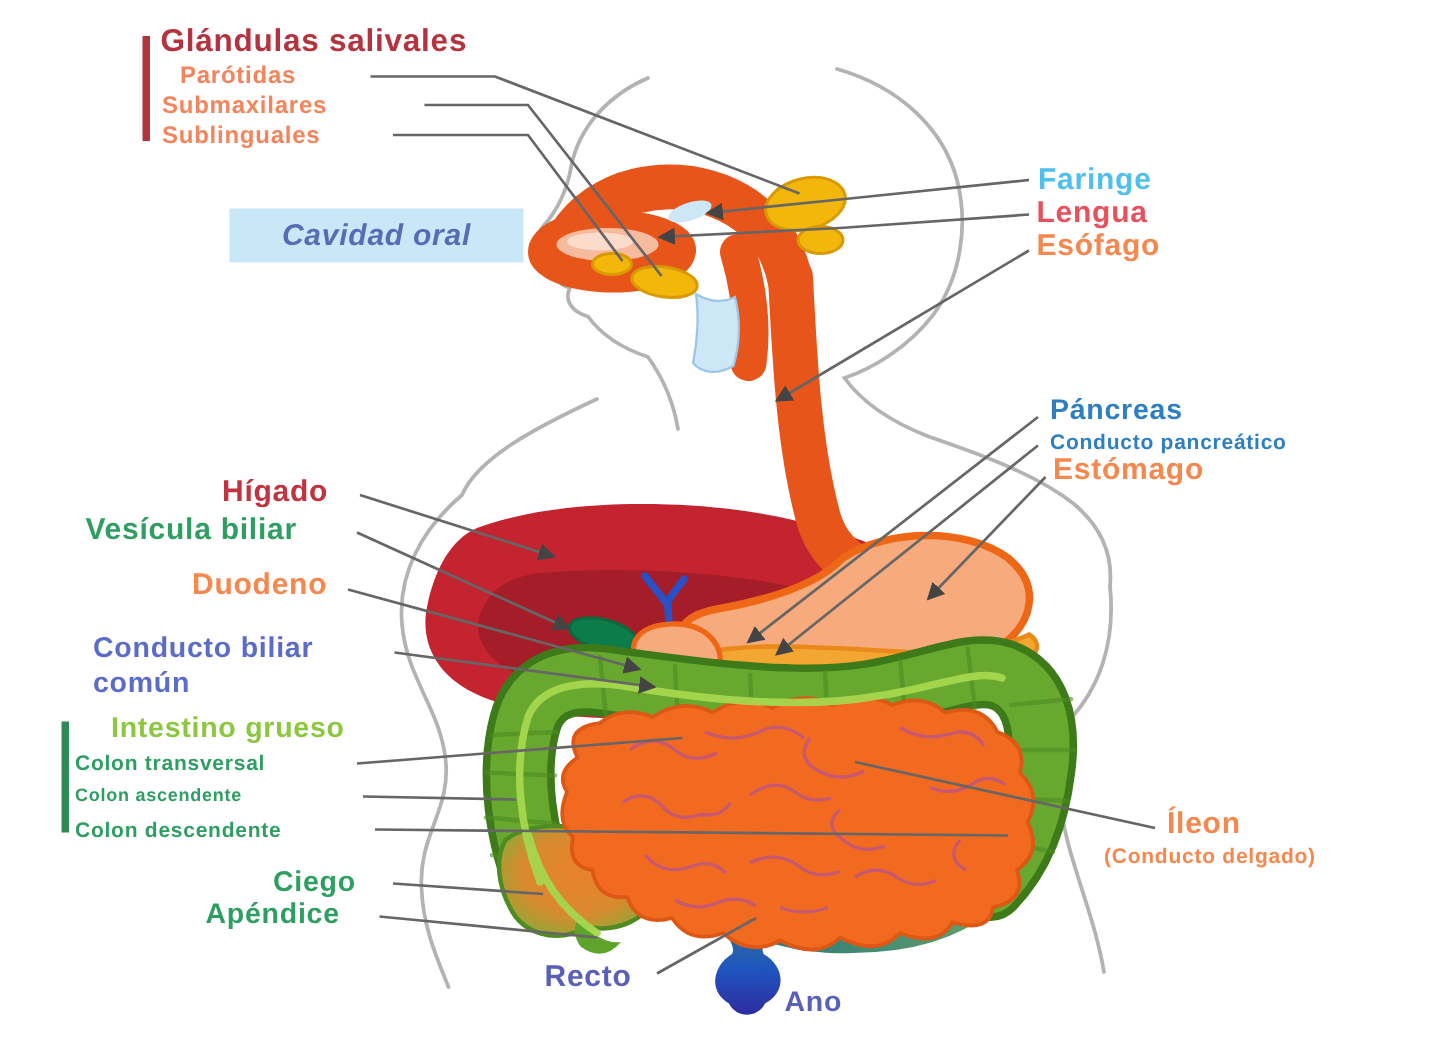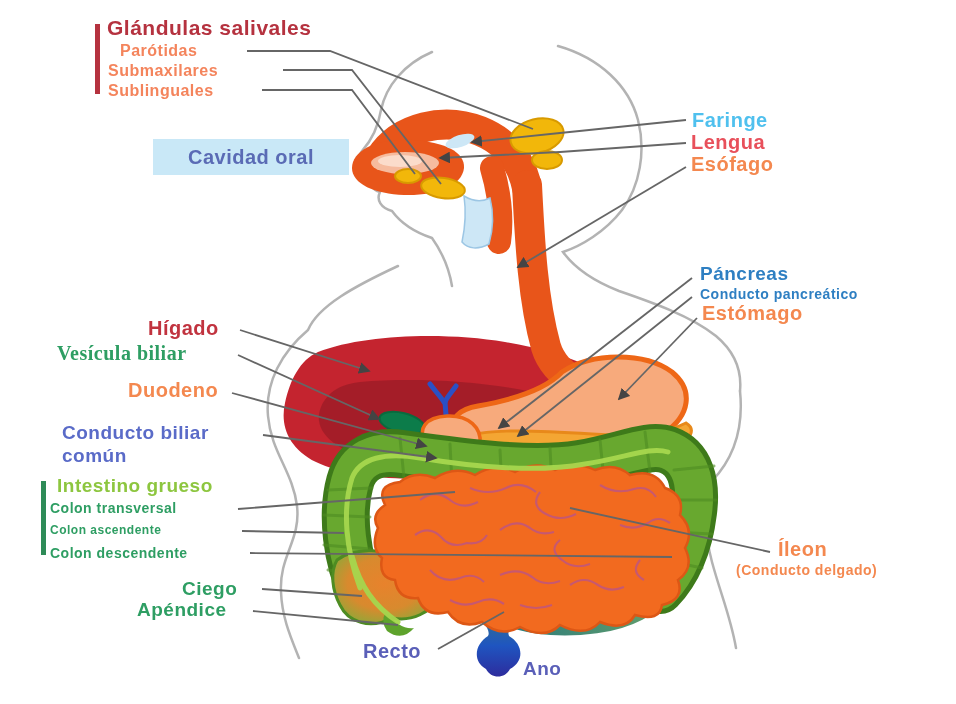--- a/index.html
+++ b/index.html
@@ -21,33 +21,33 @@
   }
   
   .lbl-glsal{left:107px;top:17px;font-size:21px;color:#b5323f;}
   .lbl-parot{left:120px;top:43px;font-size:16px;color:#f4845c;}
   .lbl-submax{left:108px;top:63px;font-size:16px;color:#f4845c;}
   .lbl-subling{left:108px;top:83px;font-size:16px;color:#f4845c;}
   .bar-salival{position:absolute;left:95px;top:24px;width:5px;height:70px;background:#b5323f;}
   .box-cavidad{
     position:absolute;left:153px;top:139px;width:196px;height:36px;
     background:#c9e8f7;display:flex;align-items:center;justify-content:center;
-    font-size:20px;font-weight:bold;color:#5a6bb5;letter-spacing:.5px;
+    font-size:20px;font-weight:bold;color:#5a6bb5;letter-spacing:.5px;font-style:italic;
   }
   .lbl-faringe{left:692px;top:110px;font-size:20px;color:#4fc0ee;}
   .lbl-lengua{left:691px;top:132px;font-size:20px;color:#e8505b;}
   .lbl-esofago{left:691px;top:154px;font-size:20px;color:#f4884f;}
   .lbl-pancreas{left:700px;top:264px;font-size:19px;color:#2e7fc2;}
   .lbl-condpanc{left:700px;top:287px;font-size:14px;color:#2e7fc2;}
   .lbl-estomago{left:702px;top:303px;font-size:20px;color:#f4884f;}
   .lbl-higado{left:148px;top:318px;font-size:20px;color:#c1333f;}
-  .lbl-vesicula{left:57px;top:343px;font-size:20px;color:#2e9e63;font-family:Liberation Serif, serif;}
+  .lbl-vesicula{left:57px;top:343px;font-size:20px;color:#2e9e63;}
   .lbl-duodeno{left:128px;top:380px;font-size:20px;color:#f4884f;}
   .lbl-condbiliar{left:62px;top:422px;font-size:19px;color:#5a6bc8;white-space:normal;width:210px;line-height:1.2;}
-  .lbl-intgrueso{left:57px;top:476px;font-size:19px;color:#8dc63f;}
+  .lbl-intgrueso{left:74px;top:476px;font-size:19px;color:#8dc63f;}
   .bar-grueso{position:absolute;left:41px;top:481px;width:5px;height:74px;background:#2e8b57;}
   .lbl-coltrans{left:50px;top:501px;font-size:14px;color:#2e9e63;}
   .lbl-colasc{left:50px;top:524px;font-size:12px;color:#2e9e63;}
   .lbl-coldesc{left:50px;top:546px;font-size:14px;color:#2e9e63;}
   .lbl-ciego{left:182px;top:579px;font-size:19px;color:#2e9e63;}
   .lbl-apendice{left:137px;top:600px;font-size:19px;color:#2e9e63;}
   .lbl-recto{left:363px;top:641px;font-size:20px;color:#5a5fb8;}
   .lbl-ano{left:523px;top:659px;font-size:19px;color:#5a5fb8;}
   .lbl-ileon{left:778px;top:539px;font-size:20px;color:#f4884f;text-align:center;}
   .lbl-intdelg{left:736px;top:563px;font-size:14px;color:#f4884f;}

